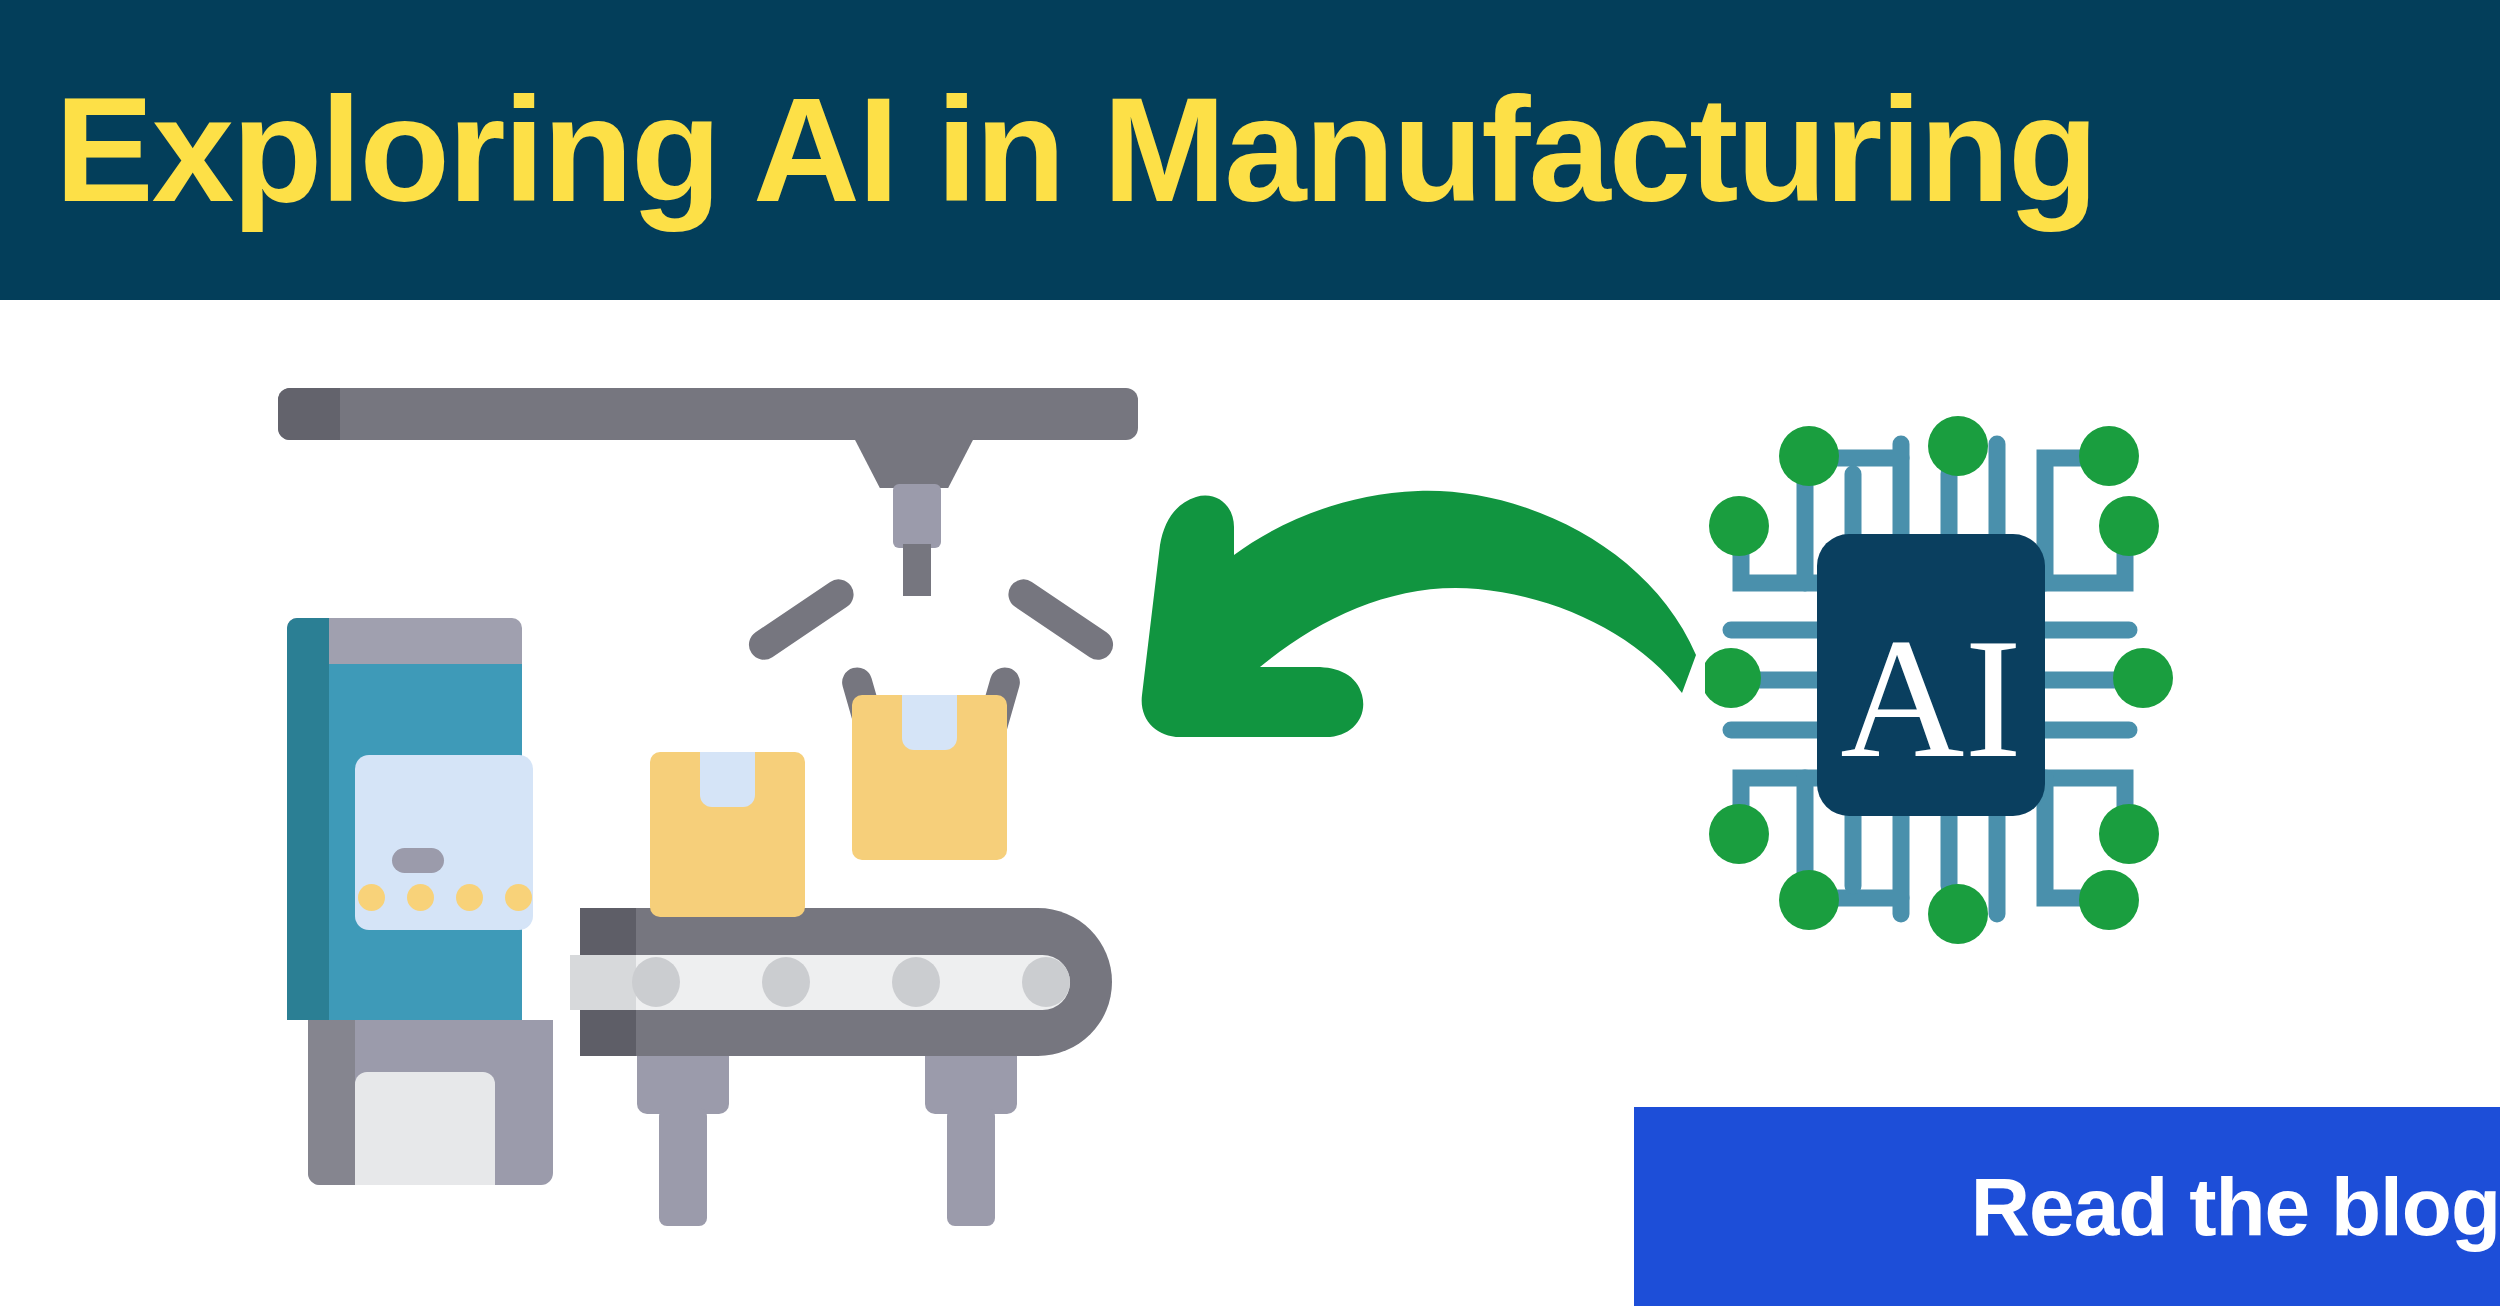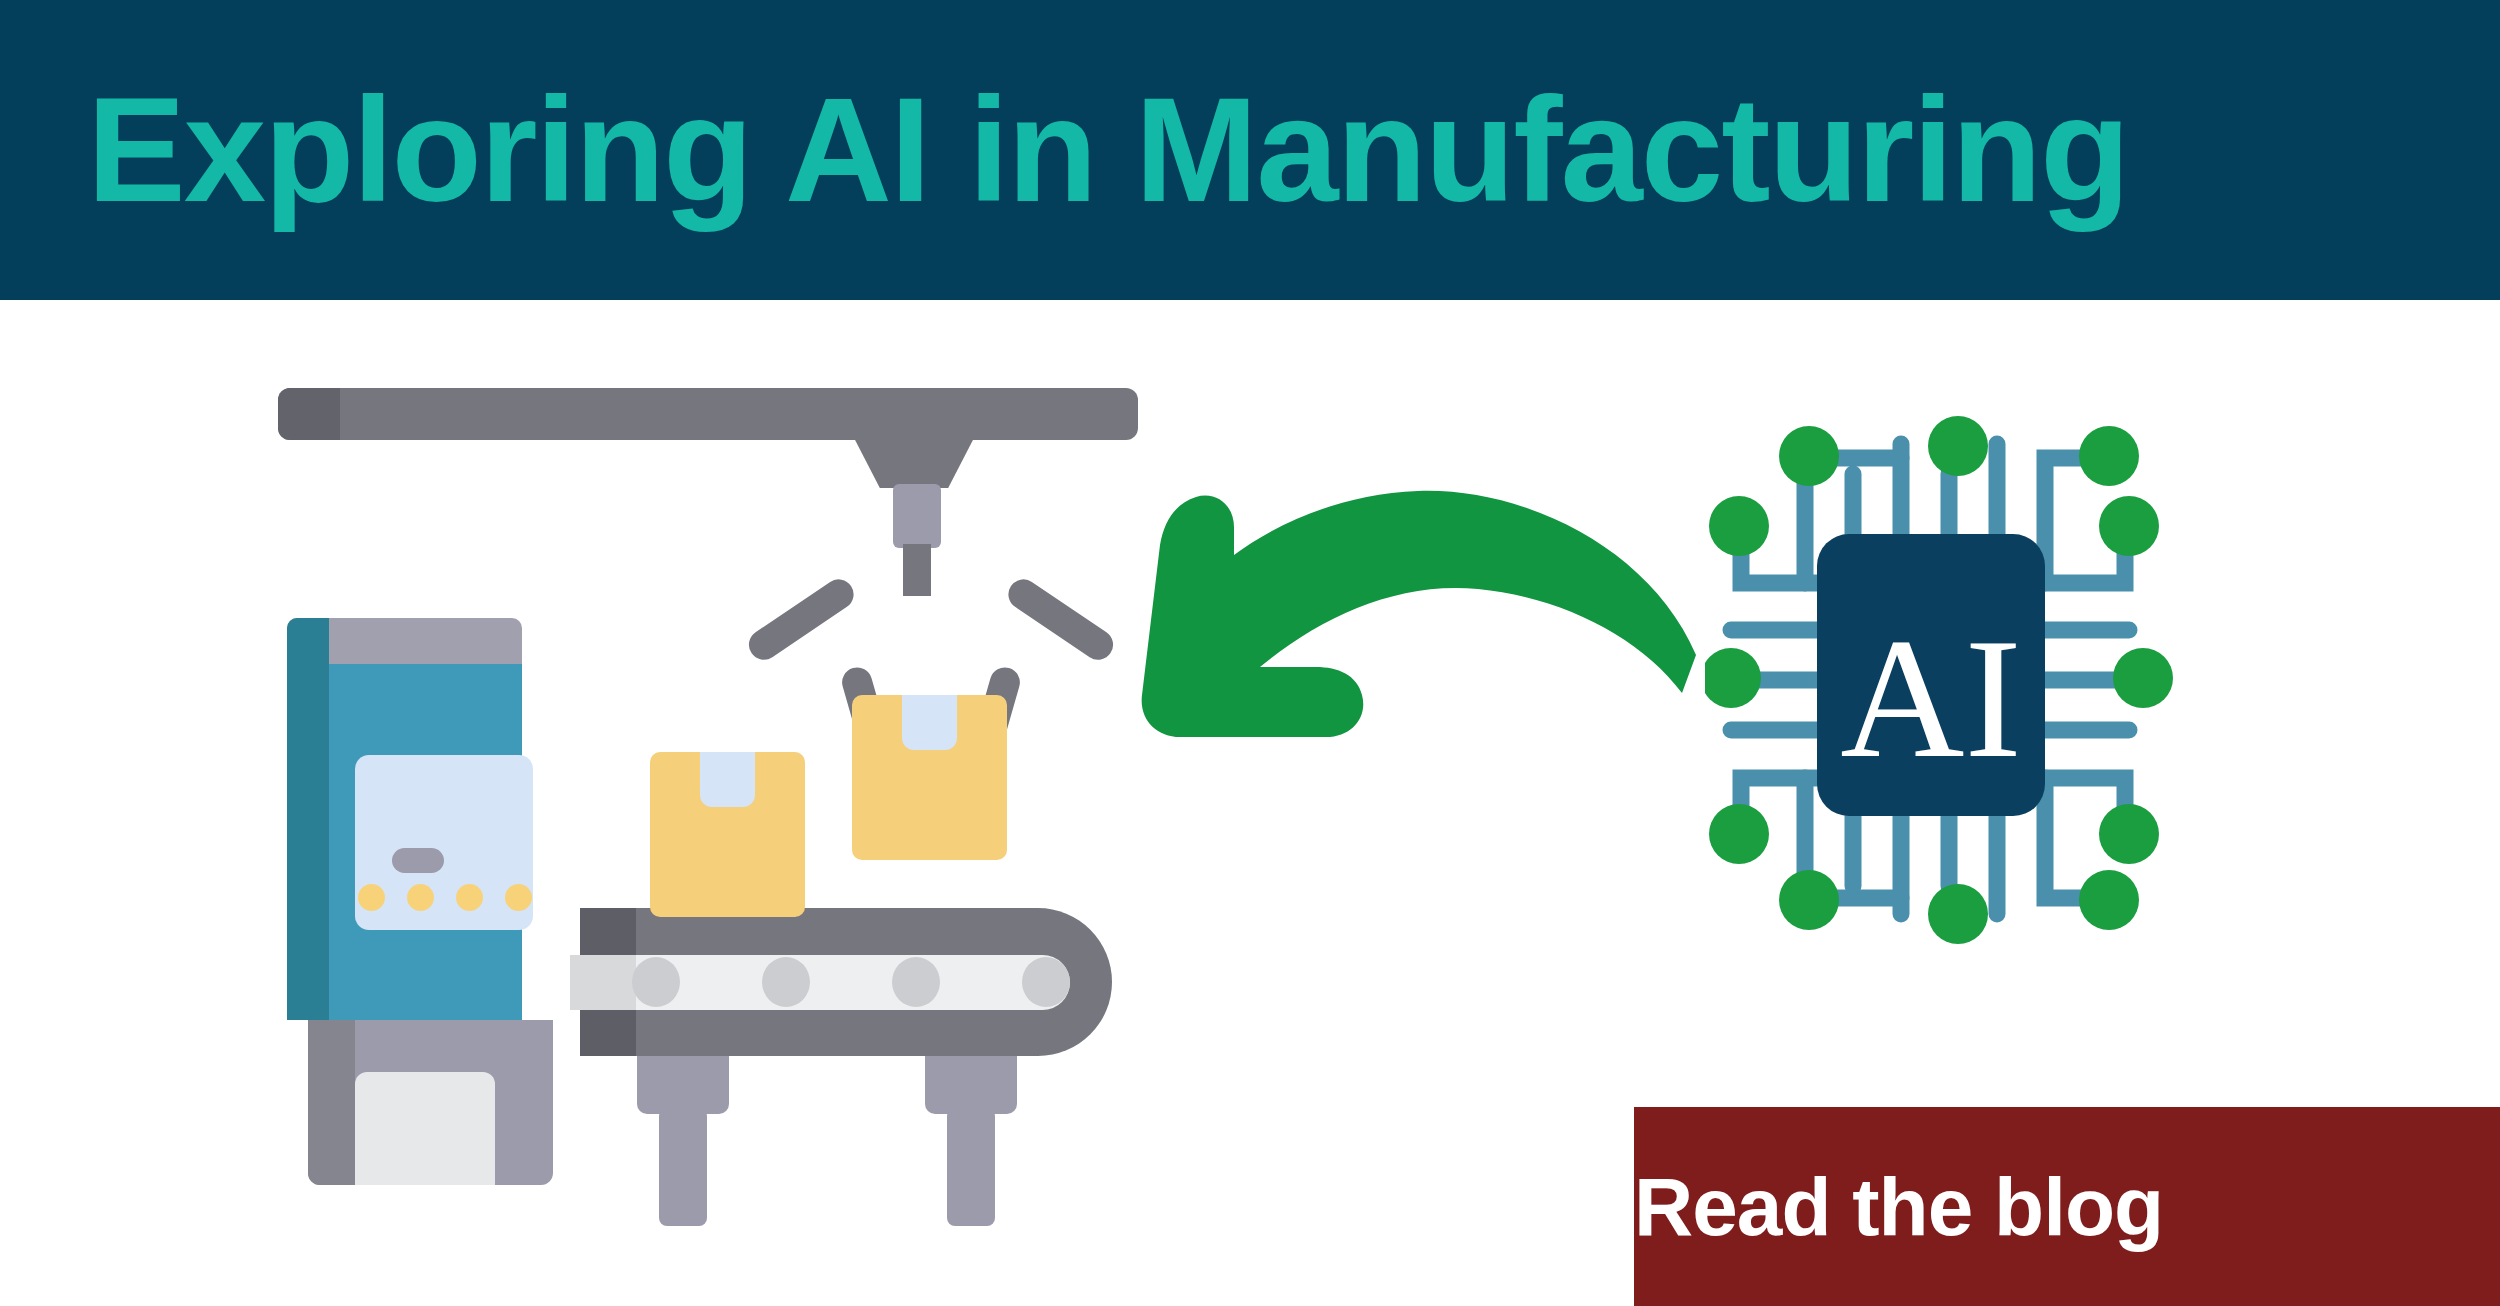--- a/index.html
+++ b/index.html
@@ -27,28 +27,27 @@
     height: 300px;
     background: #033e5a;
   }
   .header-title {
     position: absolute;
     left: 55px;
     top: 14px;
     width: 2400px;
     height: 272px;
     line-height: 272px;
-    color: #14b8a6;
+    color: #fde047;
     font-family: "Liberation Sans", sans-serif;
     font-weight: bold;
     font-size: 148px;
     letter-spacing: -2px;
     white-space: nowrap;
     overflow: hidden;
-    margin-left: 32px;
   }
 
   
   .stage {
     position: absolute;
     left: 0;
     top: 300px;
     width: 2500px;
     height: 1006px;
   }
@@ -307,24 +306,24 @@
     text-align: right;
   }
 
   
   .cta-button {
     position: absolute;
     left: 1634px;
     top: 1107px;
     width: 866px;
     height: 199px;
-    background: #7f1d1d;
+    background: #1d4ed8;
     display: flex;
     align-items: center;
-    justify-content: flex-start;
+    justify-content: flex-end;
   }
   .cta-label {
     color: #ffffff;
     font-family: "Liberation Sans", sans-serif;
     font-weight: bold;
     font-size: 82px;
     letter-spacing: -1px;
     white-space: nowrap;
   }
 </style>

